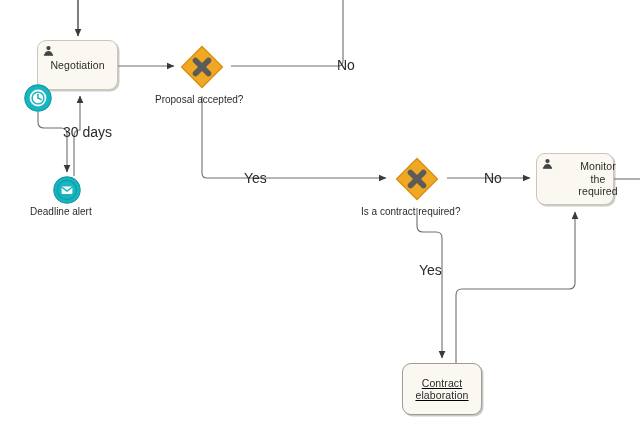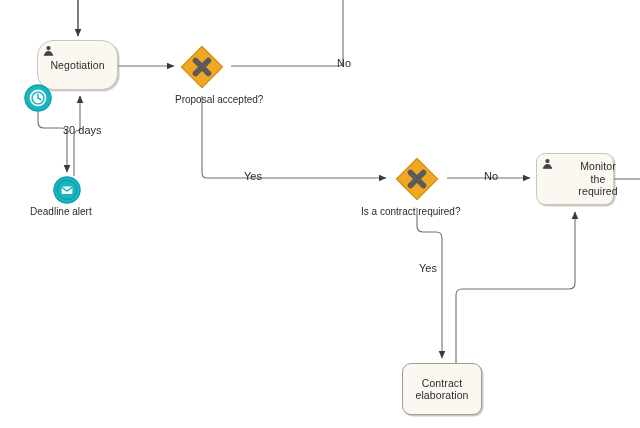--- a/index.html
+++ b/index.html
@@ -30,21 +30,21 @@
   .gw-caption{
     position:absolute;white-space:nowrap;font-size:10px;color:#2b2b2b;
     text-align:center;
   }
 
   
   .event{border-radius:50%;}
 
   
   .edge-label{
-    position:absolute;font-size:11px;color:#2b2b2b;white-space:nowrap;
+    position:absolute;font-size:14px;color:#2b2b2b;white-space:nowrap;
     background:transparent;
     text-align:right;
   }
   .ev-caption{
     position:absolute;font-size:10px;color:#2b2b2b;white-space:nowrap;
     text-align:left;
   }
 </style>
 </head>
 <body>
@@ -78,56 +78,56 @@
       <path d="M447,178 L530,178" stroke="#6E6E6E" marker-end="url(#arrowFilled)"></path>
 
       <path d="M417,208 L417,226 Q417,232 423,232 L436,232 Q442,232 442,238 L442,358" stroke="#6E6E6E" marker-end="url(#arrowFilled)"></path>
 
       <path d="M456,363 L456,295 Q456,289 462,289 L569,289 Q575,289 575,283 L575,212" stroke="#6E6E6E" marker-end="url(#arrowFilled)"></path>
 
       <path d="M614,179 L640,179" stroke="#6E6E6E"></path>
     </g>
   </svg>
 
-  <div class="node task" style="left:37px;top:40px;width:81px;height:50px;border-radius:16px;">
+  <div class="node task" style="left:37px;top:40px;width:81px;height:50px;">
     <svg class="user-icon" viewBox="0 0 16 16" xmlns="http://www.w3.org/2000/svg">
       <circle cx="8" cy="4.4" r="3.1" fill="#444"></circle>
       <path d="M1.8,15 C2.3,10.4 5.0,8.6 8,8.6 C11,8.6 13.7,10.4 14.2,15 Z" fill="#444"></path>
       <rect x="1.2" y="13.6" width="13.6" height="1.9" rx="0.6" fill="#444"></rect>
     </svg>
     <div class="task-label">Negotiation</div>
   </div>
 
   <div class="node task" style="left:536px;top:153px;width:78px;height:52px;padding-left:46px;">
     <svg class="user-icon" viewBox="0 0 16 16" xmlns="http://www.w3.org/2000/svg">
       <circle cx="8" cy="4.4" r="3.1" fill="#444"></circle>
       <path d="M1.8,15 C2.3,10.4 5.0,8.6 8,8.6 C11,8.6 13.7,10.4 14.2,15 Z" fill="#444"></path>
       <rect x="1.2" y="13.6" width="13.6" height="1.9" rx="0.6" fill="#444"></rect>
     </svg>
     <div class="task-label">
       <span>Monitor the</span><br>
       <span>required</span>
     </div>
   </div>
 
-  <div class="node task dark" style="left:402px;top:363px;width:80px;height:52px;">
+  <div class="node task dark" style="left:402px;top:363px;width:80px;height:52px;text-decoration:underline;">
     <div class="task-label">
       <span>Contract</span><br>
       <span>elaboration</span>
     </div>
   </div>
 
   <svg class="node gateway" style="left:180px;top:45px;" viewBox="0 0 44 44" xmlns="http://www.w3.org/2000/svg">
     <polygon points="22,1.5 42.5,22 22,42.5 1.5,22" fill="#F0A823" stroke="#D88E10" stroke-width="1.3"></polygon>
     <g stroke="#5B5B5B" stroke-width="5.6" stroke-linecap="round" fill="none">
       <line x1="15.5" y1="15.5" x2="28.5" y2="28.5"></line>
       <line x1="28.5" y1="15.5" x2="15.5" y2="28.5"></line>
     </g>
   </svg>
-  <div class="gw-caption" style="left:155px;top:94px;margin-left:20px;">Proposal accepted?</div>
+  <div class="gw-caption" style="left:155px;top:94px;">Proposal accepted?</div>
 
   <svg class="node gateway" style="left:395px;top:157px;" viewBox="0 0 44 44" xmlns="http://www.w3.org/2000/svg">
     <polygon points="22,1.5 42.5,22 22,42.5 1.5,22" fill="#F0A823" stroke="#D88E10" stroke-width="1.3"></polygon>
     <g stroke="#5B5B5B" stroke-width="5.6" stroke-linecap="round" fill="none">
       <line x1="15.5" y1="15.5" x2="28.5" y2="28.5"></line>
       <line x1="28.5" y1="15.5" x2="15.5" y2="28.5"></line>
     </g>
   </svg>
   <div class="gw-caption" style="left:361px;top:206px;text-align:center;">Is a contract required?</div>
 

